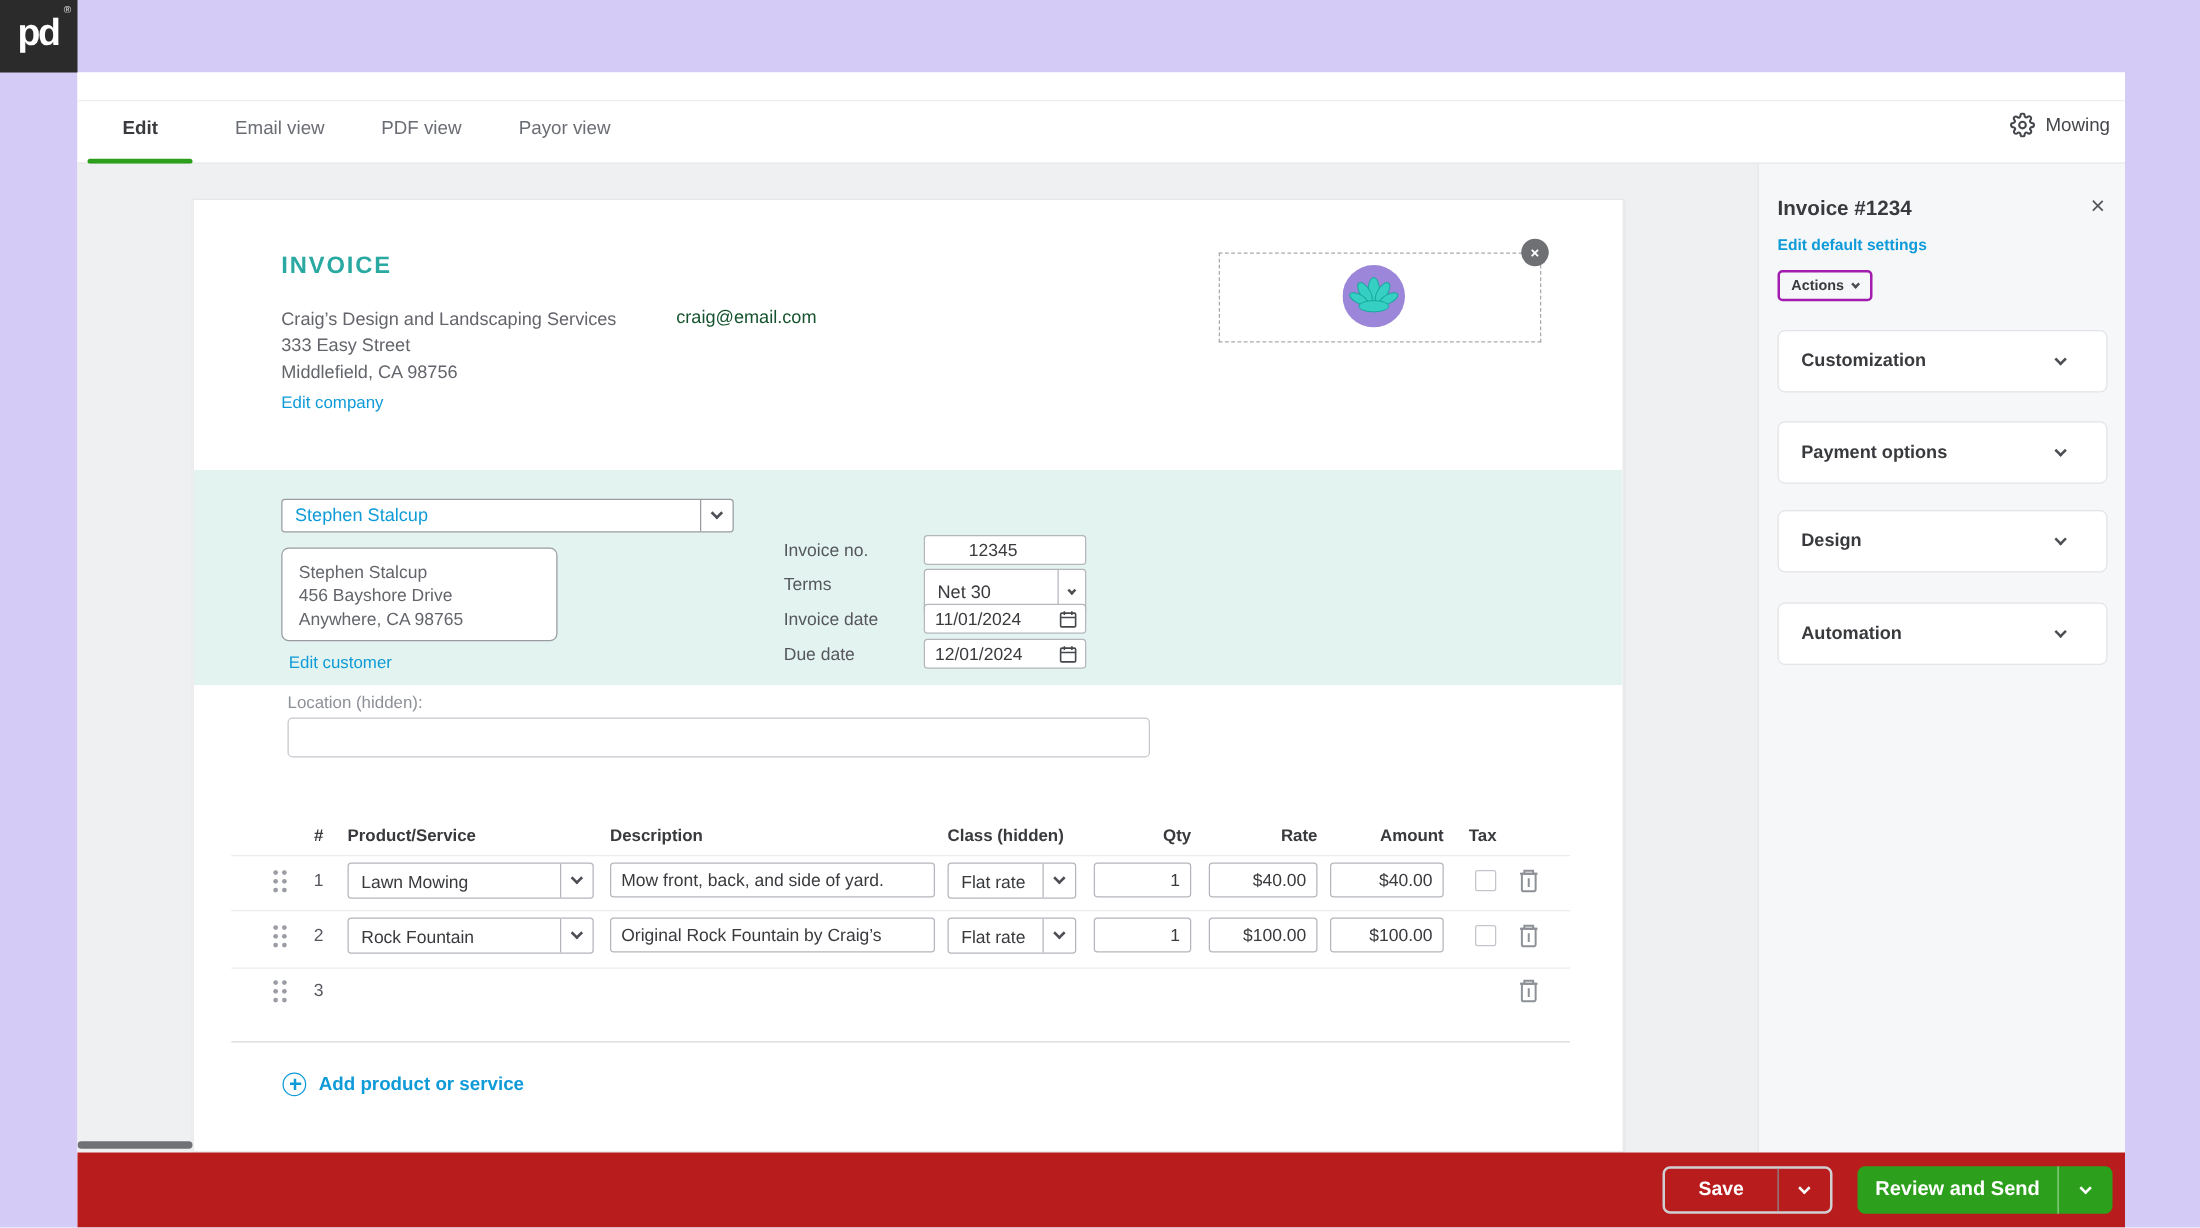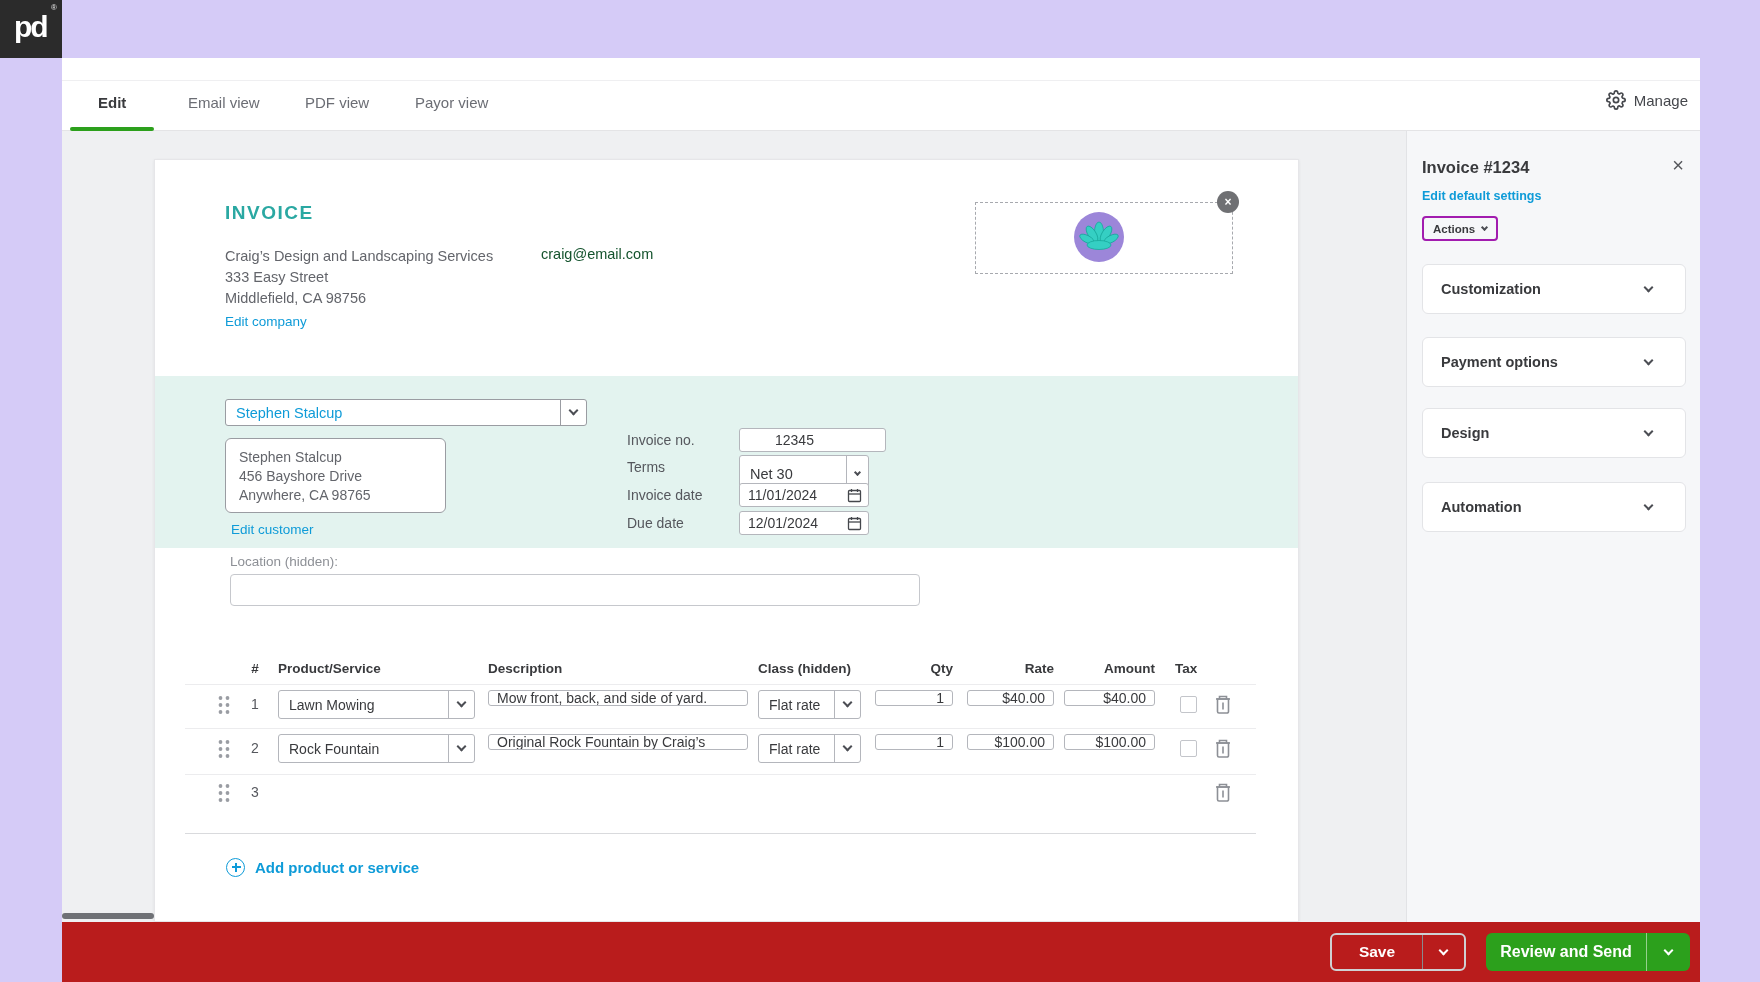--- a/index.html
+++ b/index.html
@@ -50,37 +50,37 @@
   .chev.sm { width:5px; height:5px; margin-top:-2px; }
 
   .cust-sel { left:70px; top:239px; width:362px; height:27px; }
   .cust-sel .sel-text { color:#0e9bd8; }
   .addr-box { position:absolute; left:70px; top:278px; width:221px; height:75px; background:#fff; border:1px solid #9a9ca2; border-radius:6px;
               padding:9px 13px; font-size:14px; line-height:19px; color:#63656b; }
   .edit-customer { position:absolute; left:76px; top:362px; font-size:13.5px; }
 
   .fld-label { position:absolute; left:472px; width:110px; font-size:14px; color:#55575d; }
   .inp { background:#fff; border:1px solid #b4b6bc; border-radius:3px; font-family:inherit; font-size:14px; color:#393a3d; padding:0 8px; outline:none; }
-  .fld-inp { position:absolute; left:584px; width:147px; height:24px;padding-left:35px; }
+  .fld-inp { position:absolute; left:584px; width:130px; height:24px;padding-left:35px; }
   .fld-date { position:absolute; left:584px; width:130px; height:24px; background:#fff; border:1px solid #b4b6bc; border-radius:3px;
               display:flex; align-items:center; justify-content:space-between; padding:0 6px 0 8px; font-size:14px; }
   .terms-sel { left:584px; top:295px; width:130px; height:37px; border-color:#b4b6bc; }
   .terms-sel .sel-btn { width:22px; border-left-color:#b4b6bc; }
 
   .loc-label { position:absolute; left:75px; top:394px; font-size:13.5px; color:#8d9096; }
   .loc-inp { position:absolute; left:75px; top:414px; width:690px; height:32px; border-radius:4px; border-color:#c6c8cd; }
 
   
   .th { position:absolute; top:501px; font-size:13.5px; font-weight:bold; color:#393a3d; }
   .row-sep { position:absolute; left:30px; width:1071px; height:1px; background:#ececee; }
   .drag-dots { position:absolute; left:62px; cursor:grab; }
   .row-num { position:absolute; left:92px; width:16px; text-align:center; font-size:14px; color:#55575d; }
   .t-sel { height:29px; border-color:#b4b6bc; font-size:14px; }
   .t-sel .sel-btn { border-left-color:#b4b6bc; }
-  .t-inp { position:absolute; height:16px; }
+  .t-inp { position:absolute; height:28px; }
   .num-inp { text-align:right; }
   .tax-box { position:absolute; left:1025px; width:17px; height:17px; border:1px solid #c3c5ca; border-radius:2px; background:#fff; cursor:pointer; }
   .trash { position:absolute; left:1058px; cursor:pointer; }
   .table-divider { position:absolute; left:30px; top:673px; width:1071px; height:1px; background:#d9dadd; }
   .add-line { position:absolute; left:71px; top:698px; display:flex; align-items:center; gap:10px; font-size:15px; font-weight:bold; cursor:pointer; }
   .plus-circle { width:19px; height:19px; border:1.7px solid #0e9bd8; border-radius:50%; position:relative; }
   .plus-circle:before, .plus-circle:after { content:""; position:absolute; background:#0e9bd8; }
   .plus-circle:before { left:8px; top:3.5px; width:1.7px; height:9px; }
   .plus-circle:after { left:4.5px; top:7px; width:9px; height:1.7px; }
 
@@ -123,21 +123,21 @@
     <span class="tab active" style="left:36px">Edit</span>
     <span class="tab" style="left:126px">Email view</span>
     <span class="tab" style="left:243px">PDF view</span>
     <span class="tab" style="left:353px">Payor view</span>
     <div class="tab-underline"></div>
     <div class="manage">
       <svg width="20" height="20" viewBox="0 0 24 24" fill="none" stroke="#45474c" stroke-width="2" stroke-linejoin="round">
           <circle cx="12" cy="12" r="3.2"></circle>
           <path d="M19.4 15a1.65 1.65 0 0 0 .33 1.82l.06.06a2 2 0 1 1-2.83 2.83l-.06-.06a1.65 1.65 0 0 0-1.82-.33 1.65 1.65 0 0 0-1 1.51V21a2 2 0 1 1-4 0v-.09a1.65 1.65 0 0 0-1-1.51 1.65 1.65 0 0 0-1.82.33l-.06.06a2 2 0 1 1-2.83-2.83l.06-.06a1.65 1.65 0 0 0 .33-1.82 1.65 1.65 0 0 0-1.51-1H3a2 2 0 1 1 0-4h.09a1.65 1.65 0 0 0 1.51-1 1.65 1.65 0 0 0-.33-1.82l-.06-.06a2 2 0 1 1 2.83-2.83l.06.06a1.65 1.65 0 0 0 1.82.33h.09a1.65 1.65 0 0 0 1-1.51V3a2 2 0 1 1 4 0v.09a1.65 1.65 0 0 0 1 1.51 1.65 1.65 0 0 0 1.82-.33l.06-.06a2 2 0 1 1 2.83 2.83l-.06.06a1.65 1.65 0 0 0-.33 1.82v.09a1.65 1.65 0 0 0 1.51 1H21a2 2 0 1 1 0 4h-.09a1.65 1.65 0 0 0-1.51 1z"></path>
         </svg>
-      <span>Manage</span>
+      <span>Mowing</span>
     </div>
   </div>
 
   <div class="content">
 
     <div class="card">
       <div class="inv-title">INVOICE</div>
 
       <div class="company-block">
         <div>Craig’s Design and Landscaping Services</div>

